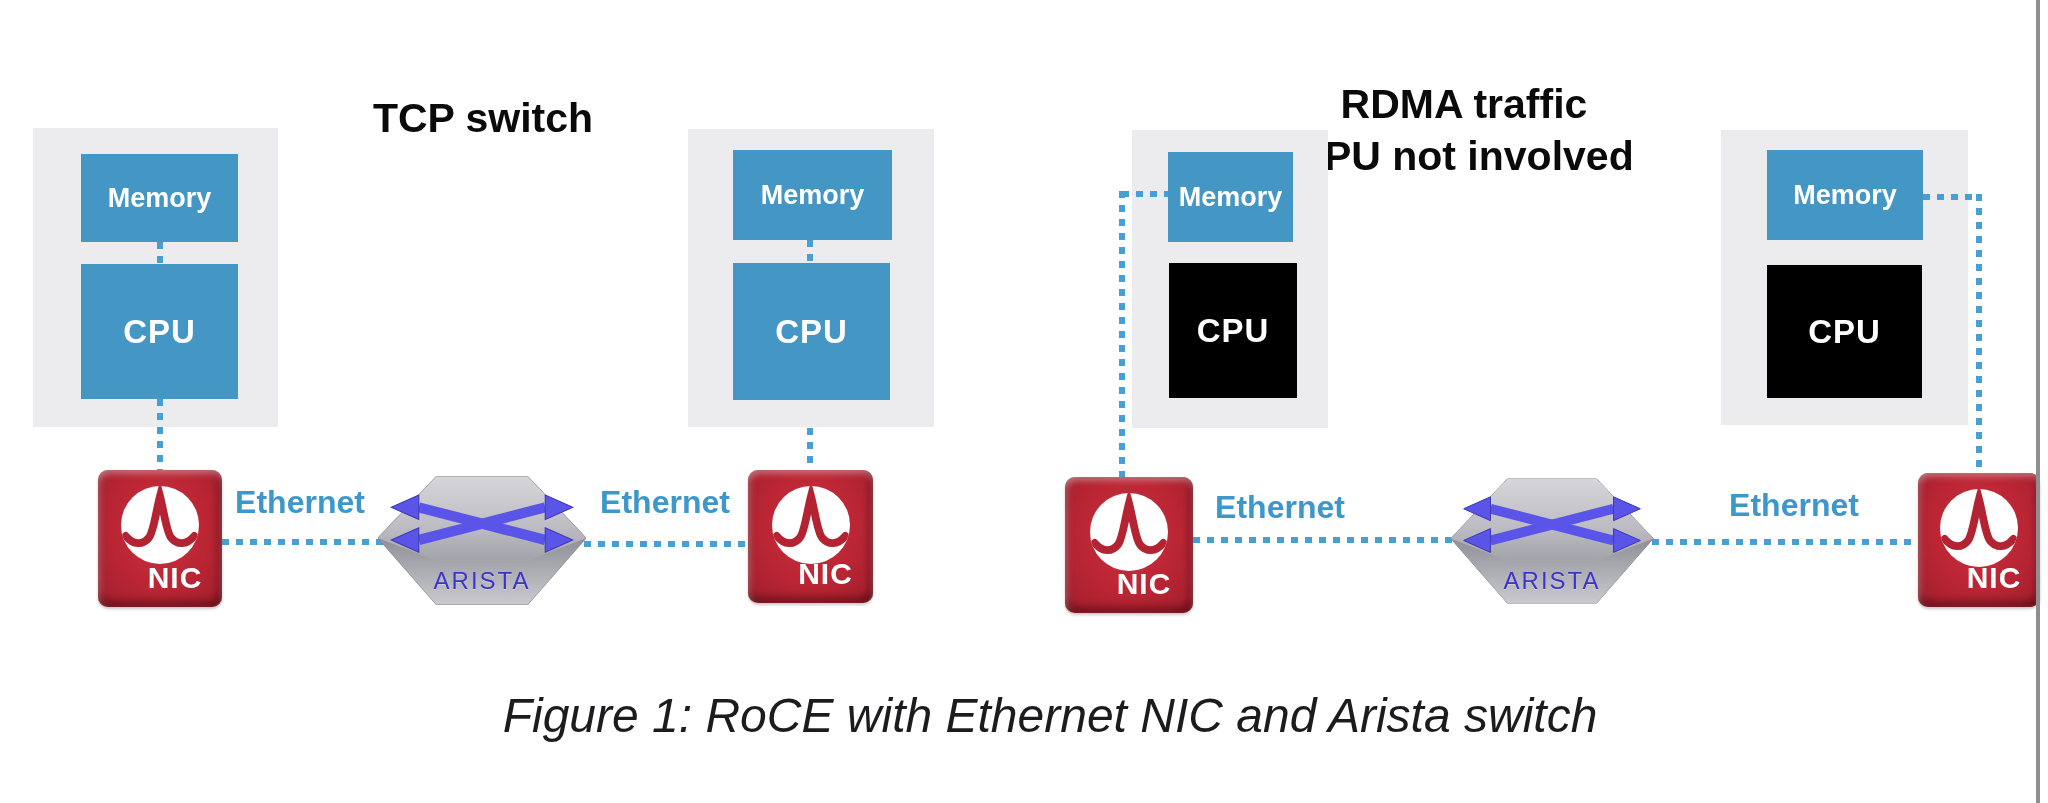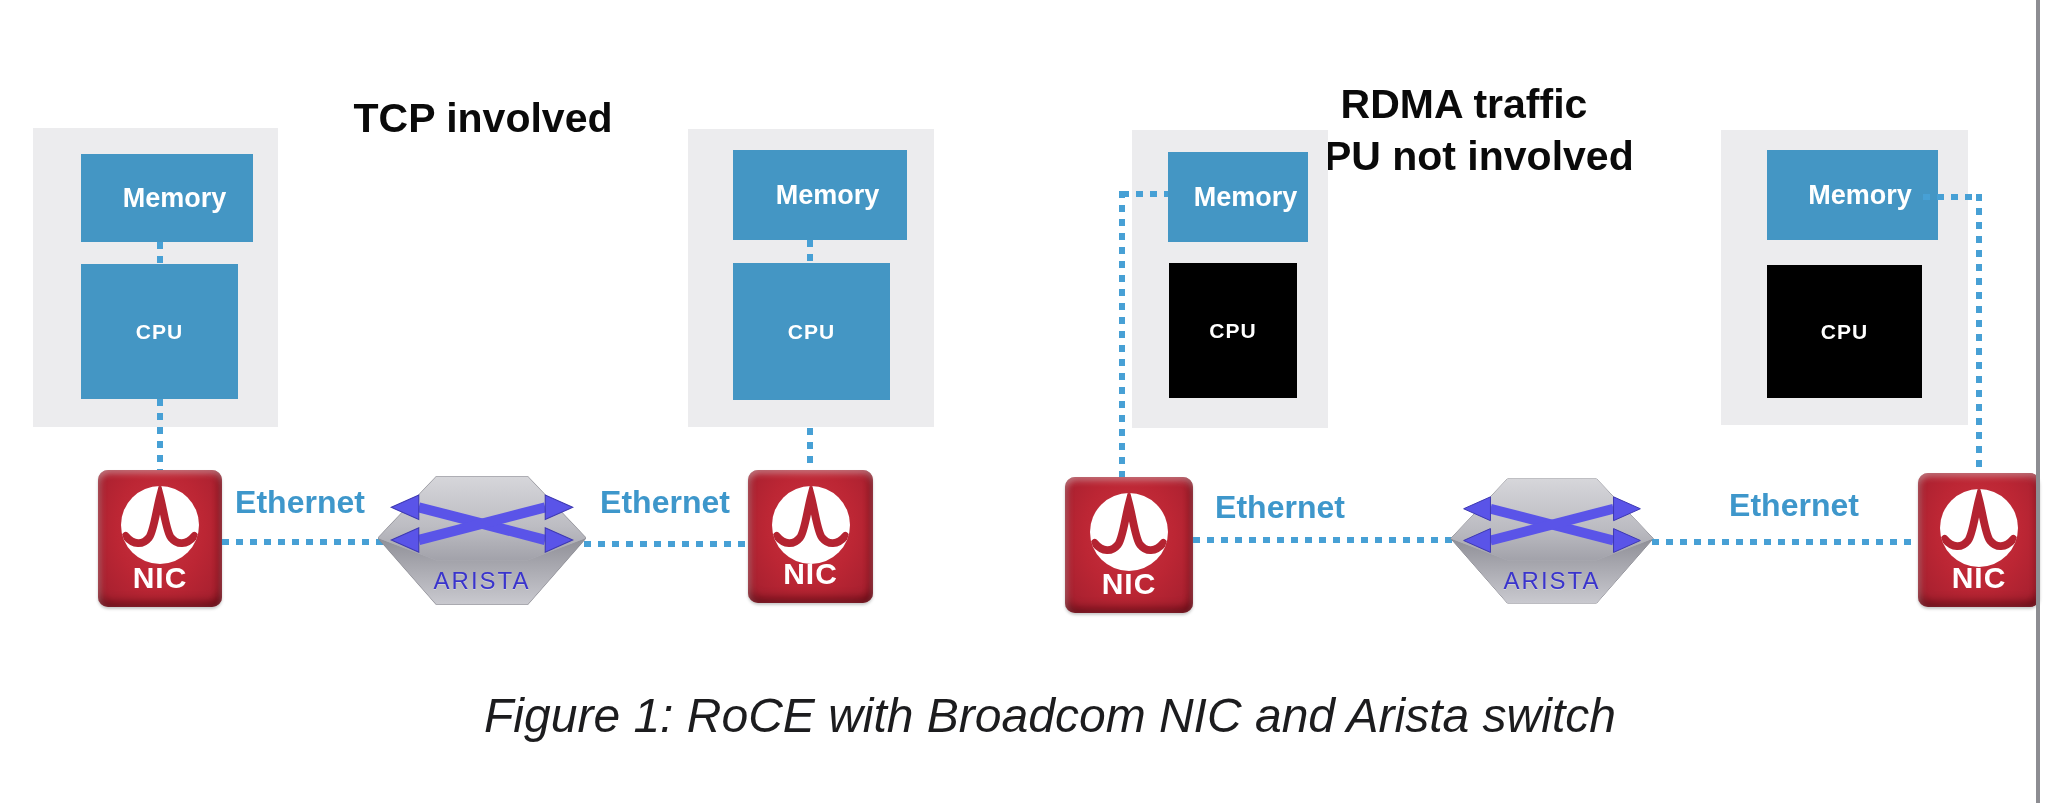--- a/index.html
+++ b/index.html
@@ -5,58 +5,58 @@
   html,body{margin:0;padding:0;background:#ffffff;}
   #canvas{
     position:relative;width:2048px;height:803px;background:#ffffff;overflow:hidden;
     font-family:"Liberation Sans","DejaVu Sans",sans-serif;
   }
   .panel{position:absolute;background:#ececee;}
   .box{position:absolute;display:flex;align-items:center;justify-content:center;
        color:#ffffff;font-weight:bold;}
   .blue{background:#4496c4;}
   .black{background:#000000;}
-  .mem{font-size:27px;padding-left:15px;}
-  .cpu{font-size:21px;letter-spacing:1px;}
+  .mem{font-size:27px;}
+  .cpu{font-size:33px;letter-spacing:1px;}
   .hdot{position:absolute;height:6px;
         background:repeating-linear-gradient(90deg,#47a0d5 0 7px,transparent 7px 14px);}
   .vdot{position:absolute;width:6px;
         background:repeating-linear-gradient(180deg,#47a0d5 0 7px,transparent 7px 14px);}
   .eth{position:absolute;width:150px;height:32px;color:#3e97cb;font-weight:bold;
        font-size:32px;line-height:32px;text-align:center;}
   .title{position:absolute;text-align:center;font-weight:bold;font-size:41px;
          line-height:52px;color:#0a0a0a;}
   .nic{position:absolute;border-radius:10px;
        background:radial-gradient(ellipse at 50% 42%,#ca3240 0%,#bc2634 50%,#aa2130 82%,#8f1a26 100%);
        box-shadow:inset 0 4px 6px rgba(255,255,255,.32),
                   inset 0 -6px 9px rgba(70,0,10,.5),
                   inset 4px 0 6px rgba(255,255,255,.14),
                   inset -4px 0 6px rgba(90,5,15,.38),
                   0 2px 3px rgba(0,0,0,.22);}
   .nic .circle{position:absolute;left:50%;top:16px;width:78px;height:78px;margin-left:-39px;
        background:#ffffff;border-radius:50%;overflow:hidden;}
   .nic .circle svg{position:absolute;left:0;top:0;width:100%;height:100%;}
-  .nic .label{position:absolute;left:0;bottom:12px;width:100%;text-align:center;
+  .nic .label{position:absolute;left:15px;bottom:12px;width:100%;text-align:center;
        font-size:30px;font-weight:bold;color:#ffffff;letter-spacing:1px;}
   .switch{position:absolute;}
   .switch svg{position:absolute;left:0;top:0;width:100%;height:100%;}
   .arista{position:absolute;left:0;right:0;top:68%;text-align:center;font-weight:normal;
        font-size:24px;letter-spacing:2px;color:#3a34cc;
        text-shadow:0 1px 0 rgba(255,255,255,.35);}
   .caption{position:absolute;left:450px;top:688px;width:1200px;text-align:center;
        font-style:italic;font-size:48px;color:#1c1c1e;}
   .edge-line{position:absolute;left:2036px;top:0;width:4px;height:803px;background:#8d8d92;}
 </style>
 </head>
 <body>
 
 <div id="canvas">
 
   <div class="title" style="left:333px;top:92px;width:300px;">
-    <div>TCP involved</div>
+    <div>TCP switch</div>
   </div>
 
   <div class="panel" style="left:33px;top:128px;width:245px;height:299px;"></div>
   <div class="box blue mem" style="left:81px;top:154px;width:157px;height:88px;">
     <span>Memory</span>
   </div>
   <div class="box blue cpu" style="left:81px;top:264px;width:157px;height:135px;">
     <span>CPU</span>
   </div>
   <div class="vdot" style="left:157px;top:242px;height:22px;"></div>
@@ -188,16 +188,16 @@
 
   <div class="nic" style="left:1918px;top:473px;width:122px;height:134px;">
     <span class="circle">
       <svg viewBox="0 0 100 100">
           <path d="M6,64 C16,76 28,76 36,66 C42,58 45,32 50,13 C55,32 58,58 64,66 C72,76 84,76 94,64" fill="none" stroke="#b42331" stroke-width="10" stroke-linecap="round"></path>
         </svg>
     </span>
     <span class="label">NIC</span>
   </div>
 
-  <div class="caption">Figure 1: RoCE with Broadcom NIC and Arista switch</div>
+  <div class="caption">Figure 1: RoCE with Ethernet NIC and Arista switch</div>
   <div class="edge-line"></div>
 
 </div>
 
 </body></html>

